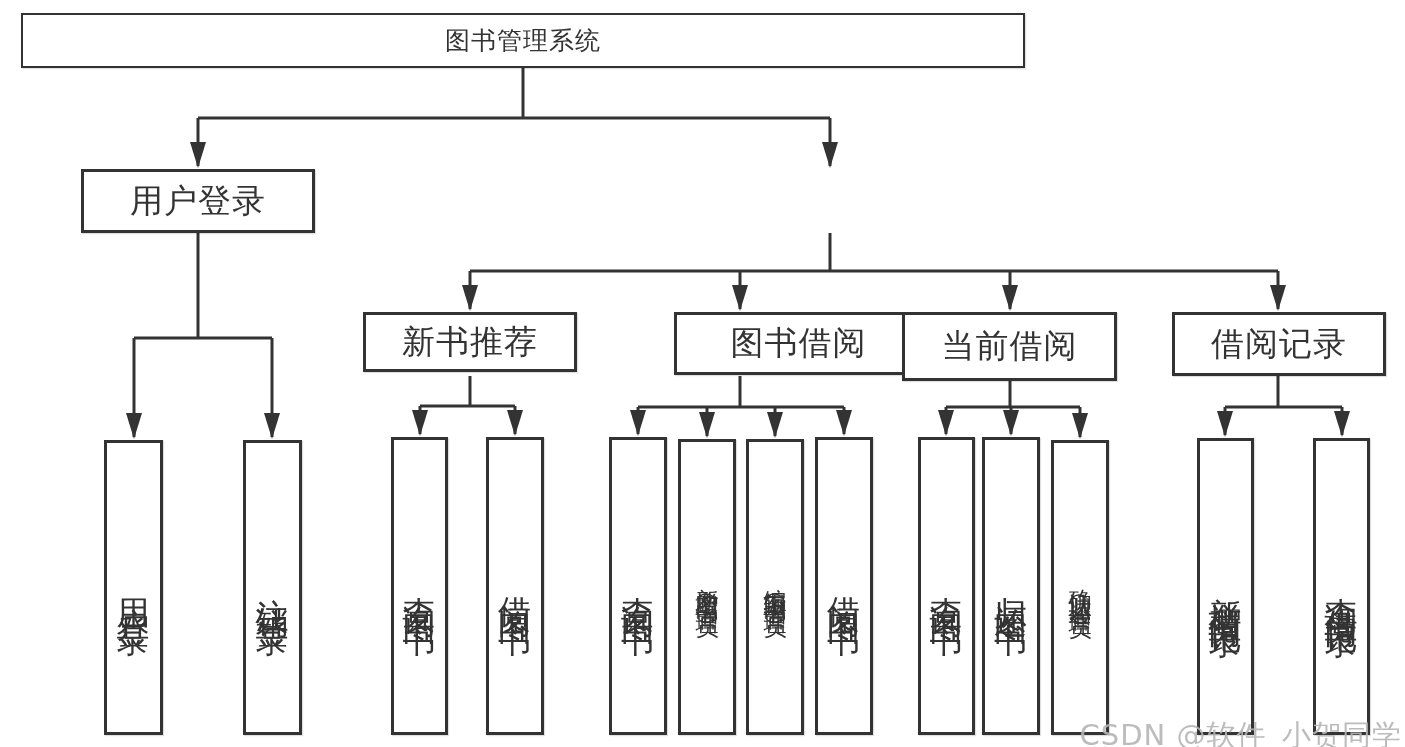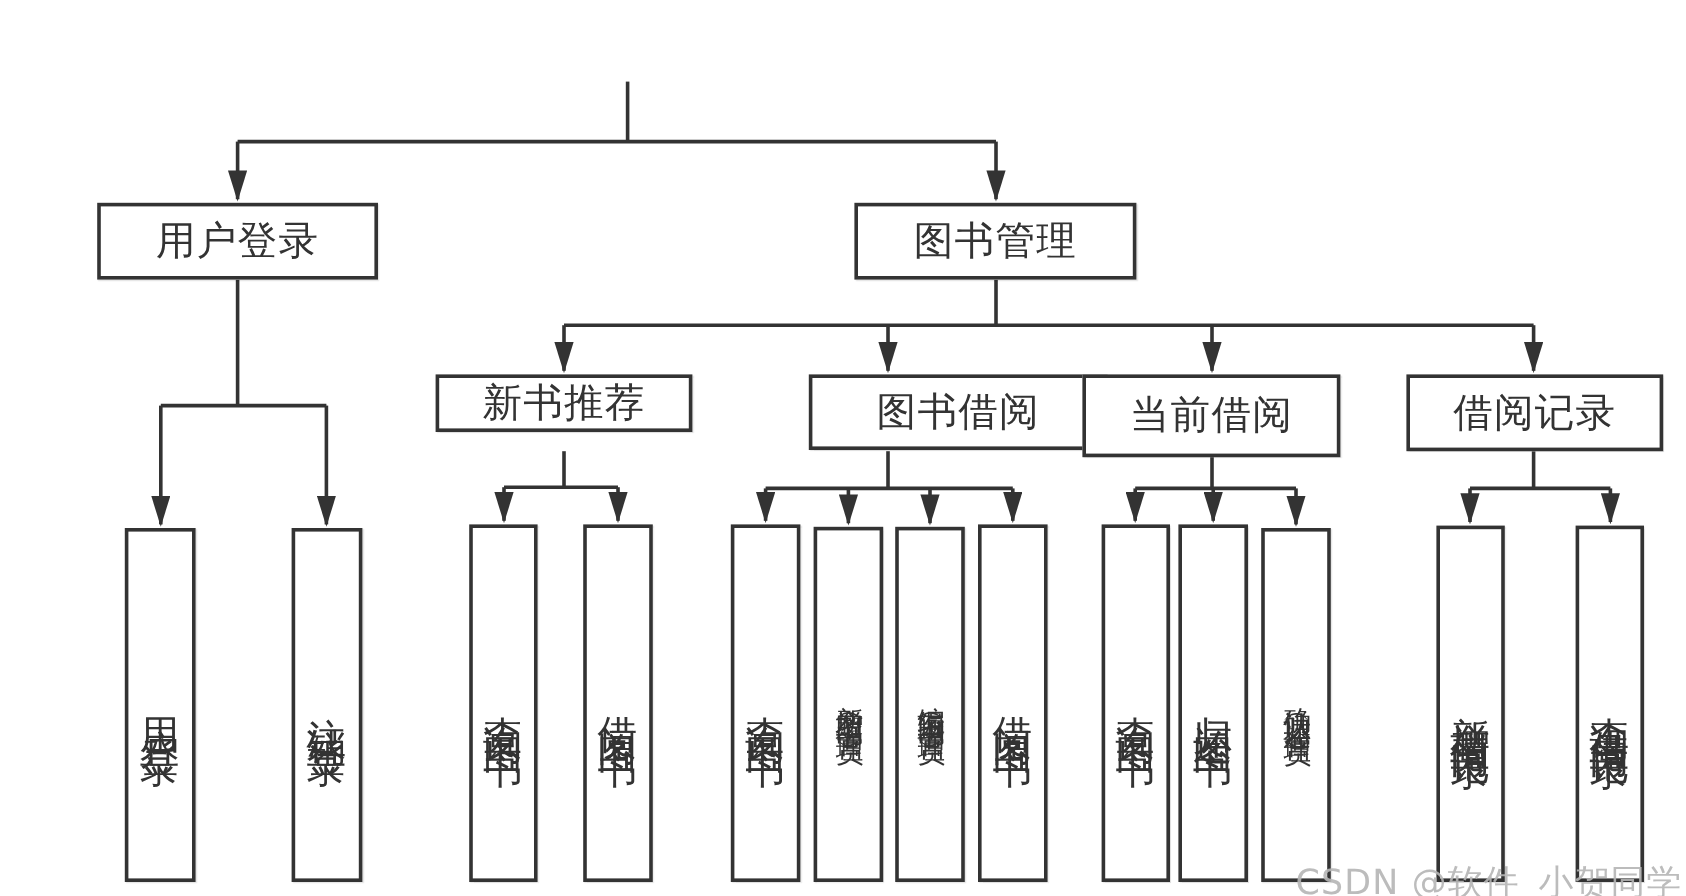--- a/index.html
+++ b/index.html
@@ -99,25 +99,25 @@
     <path class="edge" d="M946,407 L946,434" marker-end="url(#arrow)"></path>
     <path class="edge" d="M1011,407 L1011,434" marker-end="url(#arrow)"></path>
     <path class="edge" d="M1080,407 L1080,437" marker-end="url(#arrow)"></path>
 
     <path class="edge" d="M1278,376 L1278,407"></path>
     <path class="edge" d="M1225,407 L1342,407"></path>
     <path class="edge" d="M1225,407 L1225,435" marker-end="url(#arrow)"></path>
     <path class="edge" d="M1342,407 L1342,435" marker-end="url(#arrow)"></path>
   </svg>
 
+  <div class="node root" style="left:21px;top:13px;width:1004px;height:55px;">图书管理系统</div>
 
   <div class="node" style="left:81px;top:169px;width:234px;height:64px;">用户登录</div>
-  <div class="node" style="left:712px;top:169px;width:235px;height:64px;">图书管理</div>
 
-  <div class="node" style="left:363px;top:312px;width:214px;height:48px;">新书推荐</div>
+  <div class="node" style="left:363px;top:312px;width:214px;height:60px;">新书推荐</div>
   <div class="node" style="left:633px;top:312px;width:249px;height:63px;margin-left:41px;">图书借阅</div>
   <div class="node" style="left:902px;top:312px;width:215px;height:69px;">当前借阅</div>
   <div class="node" style="left:1172px;top:312px;width:214px;height:64px;">借阅记录</div>
 
   <div class="node vert" style="left:104px;top:440px;width:59px;height:295px;">用户登录</div>
   <div class="node vert" style="left:243px;top:440px;width:59px;height:295px;">注销登录</div>
 
   <div class="node vert" style="left:391px;top:437px;width:57px;height:298px;">查询图书</div>
   <div class="node vert" style="left:486px;top:437px;width:58px;height:298px;">借阅图书</div>
 

